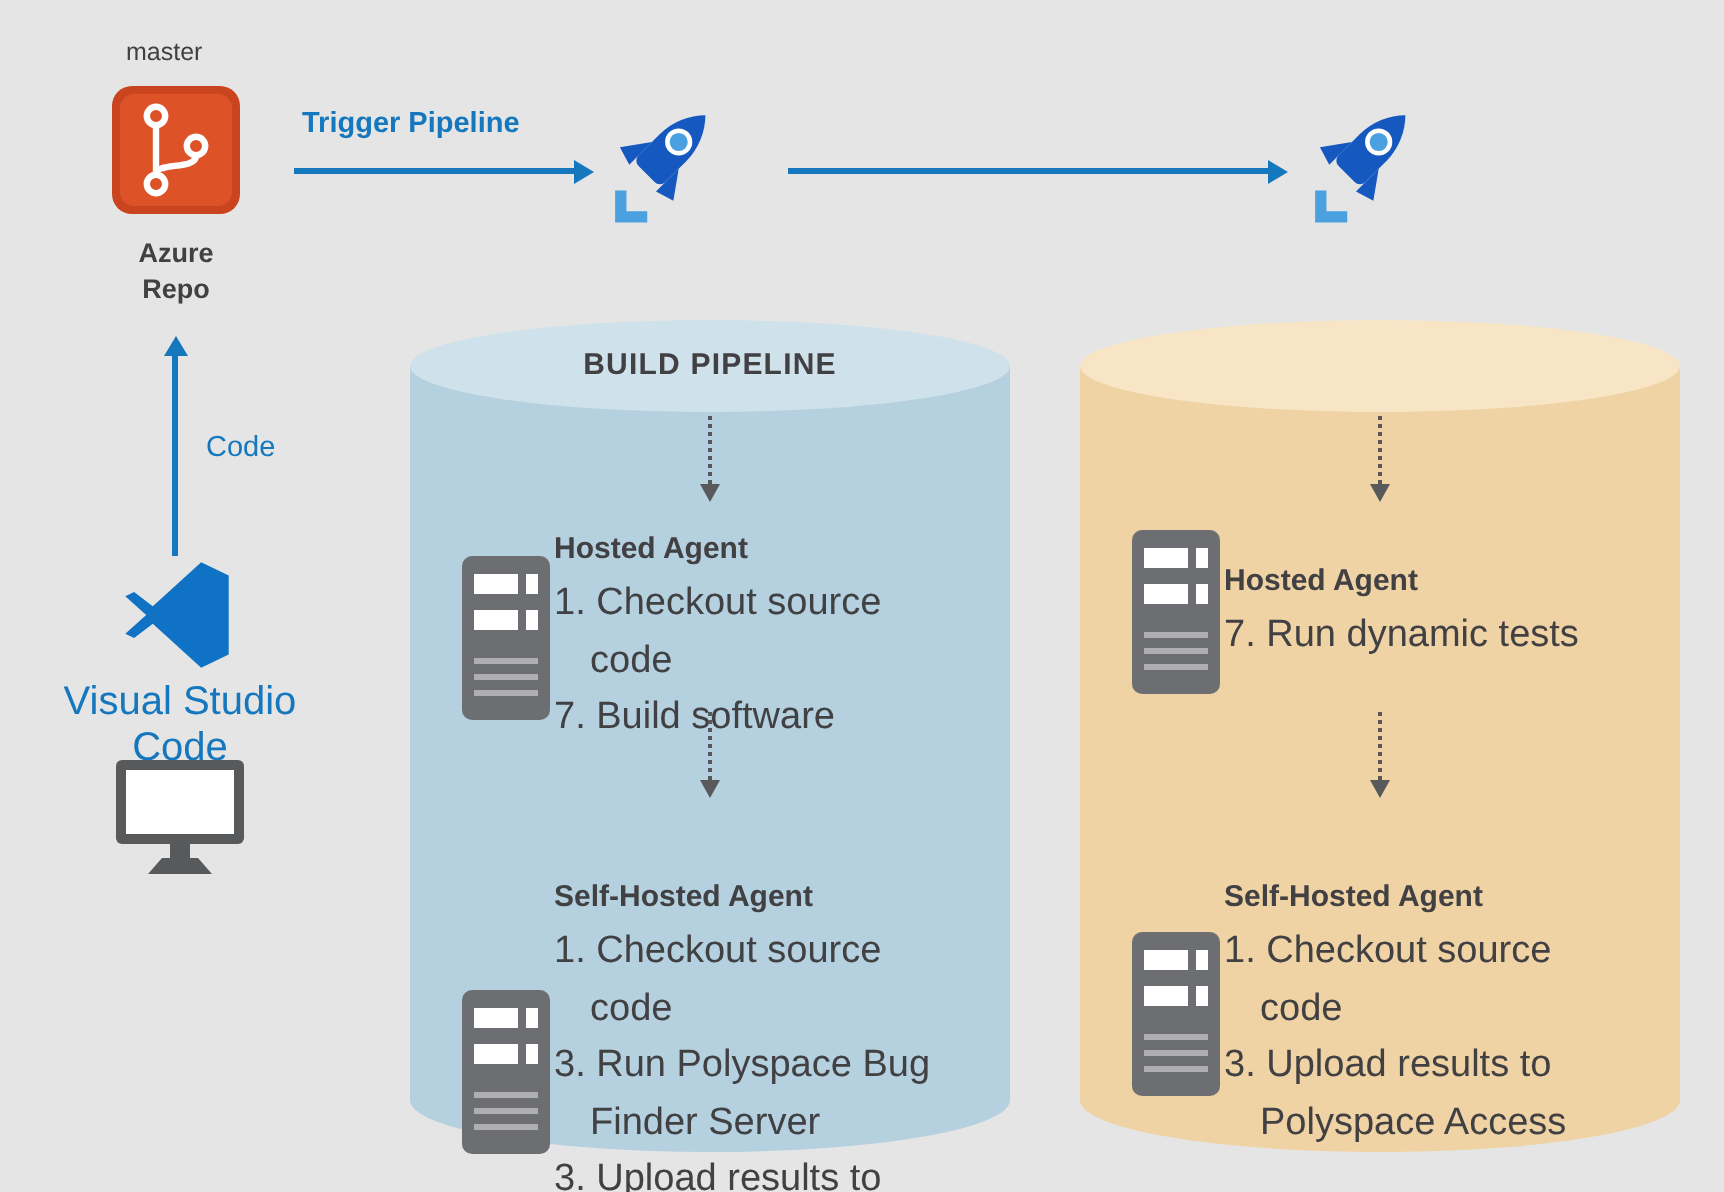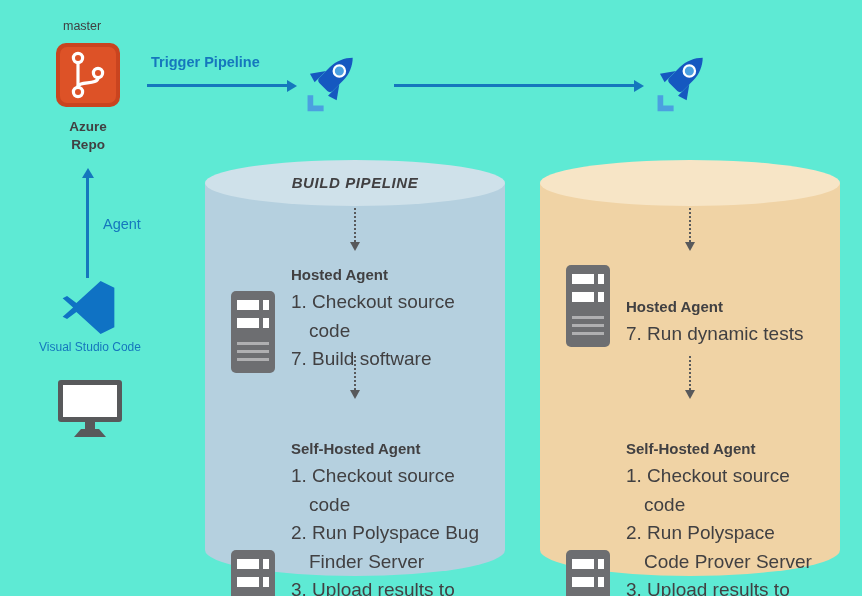--- a/index.html
+++ b/index.html
@@ -1,17 +1,17 @@
 <!DOCTYPE html>
 <html style="--accent-blue: #1577bd; --text-dark: #414042; --icon-gray: #6d6e71; --build-body: #b5d0df; --build-top: #cfe1ea; --release-body: #f0d3a5; --release-top: #f7e5c6; --rocket-blue: #1558c0; --rocket-light-blue: #4ba0e0; --repo-red: #dd5227; --repo-red-dark: #c9441f;"><head>
 <meta charset="utf-8">
 <style>
   html,body { margin:0; padding:0; background:#ffffff; }
   .canvas {
-    position:relative; width:862px; height:596px; background:#5eead4;
+    position:relative; width:862px; height:596px; background:#e5e5e5;
     font-family:"Liberation Sans", sans-serif;
     color:var(--text-dark, #414042);
     overflow:hidden;
   }
   
   .branch-label { position:absolute; left:63px; top:19px; font-size:12.5px; }
   .repo-icon   { position:absolute; left:55px; top:42px; width:66px; height:66px; }
   .repo-label  { position:absolute; left:58px; top:118px; width:60px; text-align:center; font-size:13.5px; line-height:1.35;font-weight:bold; }
   .trigger-label { position:absolute; left:151px; top:54px; font-size:14.5px; color:var(--accent-blue,#1577bd);font-weight:bold; }
 
@@ -33,48 +33,48 @@
   .varrow { position:absolute; width:3px; background:var(--accent-blue,#1577bd); }
   .varrow::after {
     content:""; position:absolute; bottom:100%; left:50%; transform:translateX(-50%);
     width:0; height:0;
     border-bottom:10px solid var(--accent-blue,#1577bd);
     border-left:6px solid transparent; border-right:6px solid transparent;
   }
   .push-arrow { left:86px; top:178px; height:100px; }
   .push-label { position:absolute; left:103px; top:216px; font-size:14.5px; color:var(--accent-blue,#1577bd); }
   .vscode { position:absolute; left:61px; top:280px; width:55px; height:55px; }
-  .vscode-label { position:absolute; left:6px; top:340px; width:168px; text-align:center; font-size:12px; color:var(--accent-blue,#1577bd); }
+  .vscode-label { position:absolute; left:6px; top:340px; width:168px; text-align:center; font-size:20px; color:var(--accent-blue,#1577bd); }
   .monitor { position:absolute; left:56px; top:374px; width:68px; height:68px; }
 
   
   .cylinder { position:absolute; top:160px; width:300px; height:416px; }
   .cylinder.build   { left:205px; }
   .cylinder.release { left:540px; }
   .cyl-body { position:absolute; left:0; right:0; top:23px; bottom:0;
               border-radius:0 0 50% 50% / 0 0 26px 26px; }
   .build   .cyl-body { background:var(--build-body,#b5d0df); }
   .release .cyl-body { background:var(--release-body,#f0d3a5); }
   .cyl-top  { position:absolute; left:0; top:0; width:100%; height:46px; border-radius:50%; }
   .build   .cyl-top { background:var(--build-top,#cfe1ea); }
   .release .cyl-top { background:var(--release-top,#f7e5c6); }
   .cyl-title { position:absolute; top:14px; width:100%; text-align:center;
-               font-weight:bold; font-size:15px; letter-spacing:0.6px;font-style:italic; }
+               font-weight:bold; font-size:15px; letter-spacing:0.6px; }
 
   .dot-arrow { position:absolute; left:50%; margin-left:-1px; width:0;
                border-left:2px dotted #58595b; }
   .dot-arrow::after {
     content:""; position:absolute; top:100%; left:-6px; width:0; height:0;
     border-top:9px solid #58595b;
     border-left:5.5px solid transparent; border-right:5.5px solid transparent;
   }
   .da1 { top:48px;  height:34px; }
   .da2 { top:196px; height:34px; }
 
-  .agent-row { position:absolute; left:25px; right:25px; display:flex; gap:15px; align-items:flex-end; }
+  .agent-row { position:absolute; left:25px; right:25px; display:flex; gap:1px; align-items:center; }
   .row1 { top:104px; }
   .row2 { top:242px;margin-top:36px; }
   .server { width:46px; height:84px; flex:0 0 46px; }
   .agent-text { flex:1 1 auto; }
   .agent-title { font-weight:bold; font-size:15px; margin:2px 0 5px 0; }
   .step { font-size:19px; line-height:1.5; padding-left:18px; text-indent:-18px; }
 </style>
 </head>
 <body>
 
@@ -118,21 +118,21 @@
         <path d="M26,32 L16,46 L26,49 Z" fill="#1558c0"></path>
         <path d="M46,32 L56,46 L46,49 Z" fill="#1558c0"></path>
         <path d="M36,2 C42,8 46,17 46,26 L46,42 C46,44.2 44.2,46 42,46 L30,46 C27.8,46 26,44.2 26,42 L26,26 C26,17 30,8 36,2 Z" fill="#1558c0"></path>
         <circle cx="36" cy="22" r="6" fill="#4ba0e0" stroke="#fff" stroke-width="2.4"></circle>
       </g>
       <path d="M8,50 L8,67 L25,67 L25,61 L14,61 L14,50 Z" fill="#4ba0e0"></path>
     </svg>
   </div>
 
   <div class="varrow push-arrow"></div>
-  <div class="push-label">Agent</div>
+  <div class="push-label">Code</div>
 
   <div class="vscode">
     <svg viewBox="0 0 100 100" width="55" height="55">
       <path d="M72,2 L28,42 L11,29 L3,33 L22,50 L3,67 L11,71 L28,58 L72,98 L97,86 L97,14 Z" fill="#0f72c4"></path>
     </svg>
   </div>
   <div class="vscode-label">Visual Studio Code</div>
 
   <div class="monitor">
     <svg viewBox="0 0 68 68" width="68" height="68">
@@ -181,21 +181,21 @@
           <rect x="7" y="28" width="22" height="10" fill="#fff"></rect>
             <rect x="33" y="28" width="6" height="10" fill="#fff"></rect>
           <rect x="7" y="52" width="32" height="3" fill="#fff" opacity="0.45"></rect>
           <rect x="7" y="60" width="32" height="3" fill="#fff" opacity="0.45"></rect>
           <rect x="7" y="68" width="32" height="3" fill="#fff" opacity="0.45"></rect>
         </svg>
       </div>
       <div class="agent-text">
         <div class="agent-title">Self-Hosted Agent</div>
         <div class="step">1. Checkout source code</div>
-        <div class="step">2. Run Polyspace Bug Finder Server</div>
+        <div class="step">3. Run Polyspace Bug Finder Server</div>
         <div class="step">3. Upload results to Polyspace Access</div>
       </div>
     </div>
   </div>
 
   <div class="cylinder release">
     <div class="cyl-body"></div>
     <div class="cyl-top"></div>
 
     <div class="dot-arrow da1"></div>
@@ -230,19 +230,18 @@
           <rect x="7" y="28" width="22" height="10" fill="#fff"></rect>
             <rect x="33" y="28" width="6" height="10" fill="#fff"></rect>
           <rect x="7" y="52" width="32" height="3" fill="#fff" opacity="0.45"></rect>
           <rect x="7" y="60" width="32" height="3" fill="#fff" opacity="0.45"></rect>
           <rect x="7" y="68" width="32" height="3" fill="#fff" opacity="0.45"></rect>
         </svg>
       </div>
       <div class="agent-text">
         <div class="agent-title">Self-Hosted Agent</div>
         <div class="step">1. Checkout source code</div>
-        <div class="step">2. Run Polyspace Code Prover Server</div>
         <div class="step">3. Upload results to Polyspace Access</div>
       </div>
     </div>
   </div>
 
 </div>
 
 </body></html>

